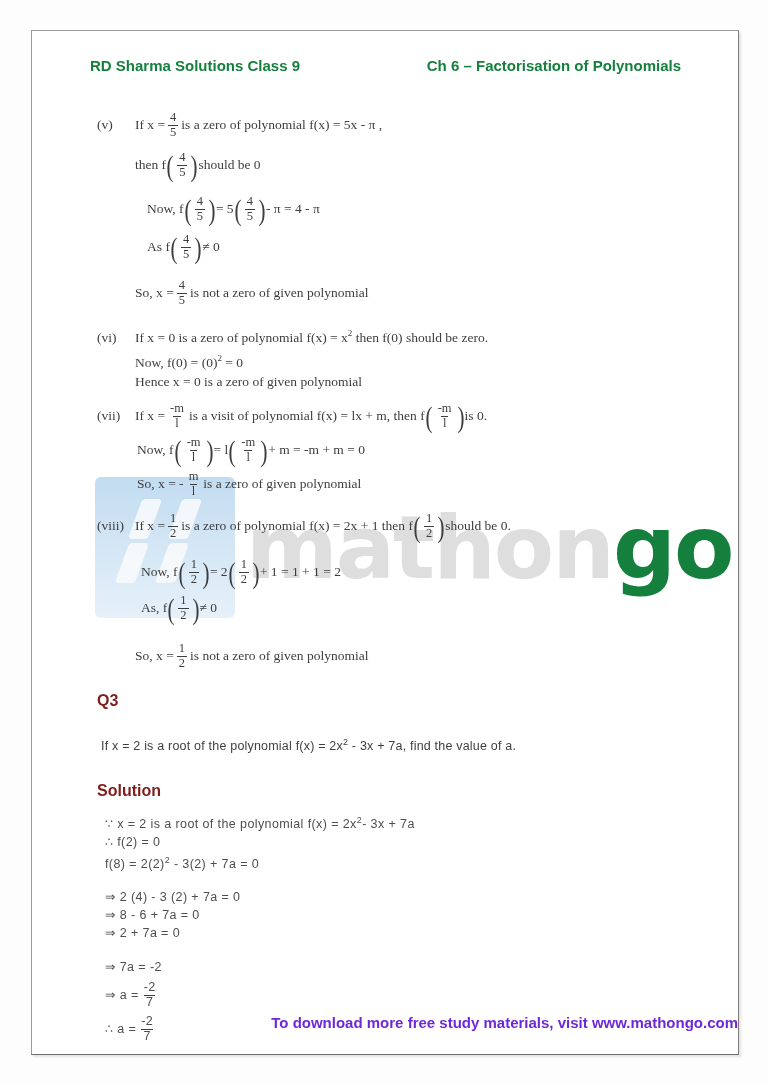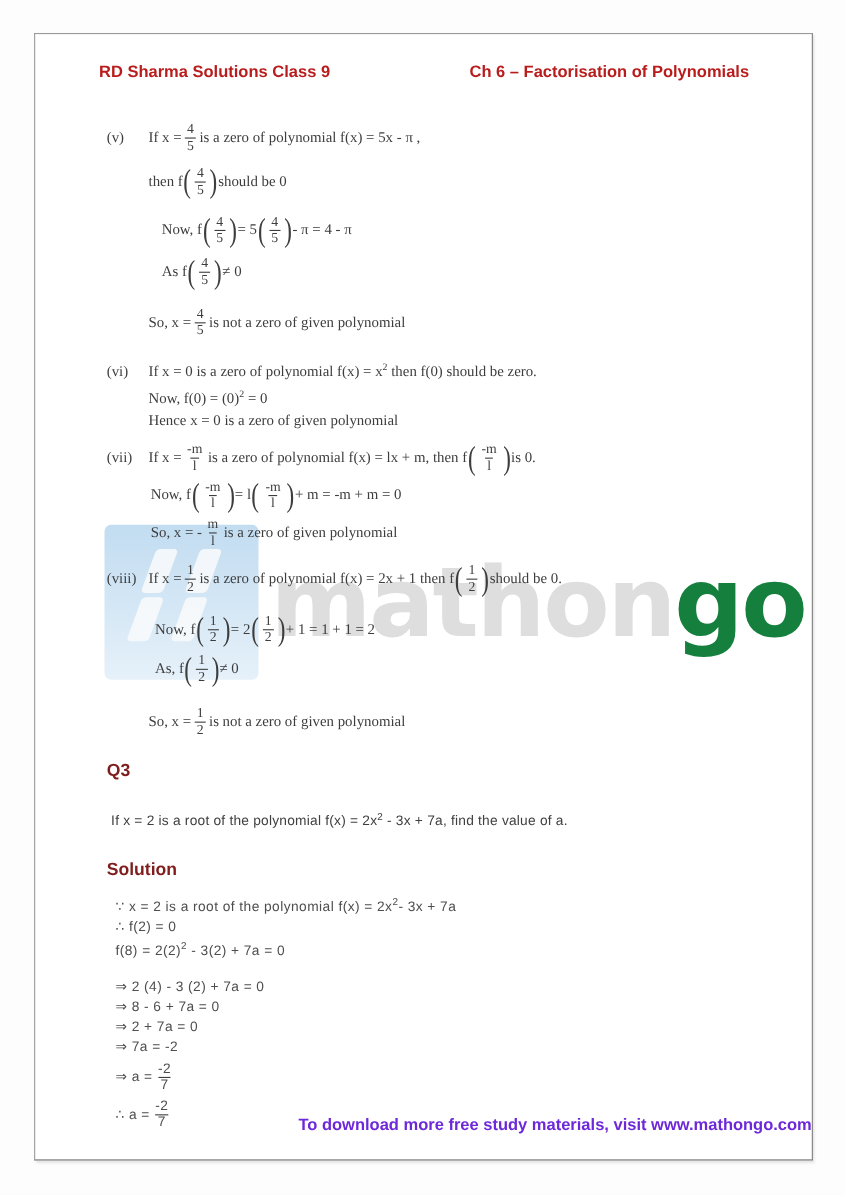--- a/index.html
+++ b/index.html
@@ -2,21 +2,21 @@
 <html><head>
 <meta charset="utf-8">
 <style>
   html,body{margin:0;padding:0;background:#fbfbfb;}
   .page{position:relative;width:768px;height:1086px;background:#fdfdfd;overflow:hidden;
         font-family:"Liberation Serif",serif;}
   .frame{position:absolute;left:31px;top:30px;width:706px;height:1023px;background:#ffffff;
          border:1px solid #9a9a9a;border-right-color:#7d7d7d;border-bottom-color:#6e6e6e;
          box-shadow:2px 2px 2px rgba(150,150,150,0.25);}
   .hdr{position:absolute;top:57px;font-family:"Liberation Sans",sans-serif;font-weight:bold;
-       font-size:15px;color:#b91c1c;z-index:3;}
+       font-size:15px;color:#15803d;z-index:3;}
   .hdr-left{left:90px;}
   .hdr-right{right:87px;}
   .footer{position:absolute;left:31px;top:1014px;width:707px;text-align:right;
           font-family:"Liberation Sans",sans-serif;font-weight:bold;font-size:15px;color:#6d28d9;z-index:3;}
   
   .wm-block{position:absolute;left:95px;top:477px;width:140px;height:141px;border-radius:6px;
             background:linear-gradient(180deg, rgba(183,214,238,0.85) 0%, rgba(205,227,244,0.5) 100%);
             z-index:1;}
   .wm-seg{position:absolute;width:20px;height:40px;border-radius:4px;background:rgba(252,252,252,0.8);
           transform:skewX(-20deg);}
@@ -133,21 +133,21 @@
       <div class="line s" style="margin-top: 2px; padding-left: 38px;"><span>Hence x = 0 is a zero of given polynomial</span></div>
       <div class="line s fl" style="margin-top: 8px;">
         <span class="lbl">(vii)</span>
         <span>If  x = </span>
         <span class="fw">
           <span class="frac">
             <span class="num">-m</span>
             <span class="den">l</span>
           </span>
         </span>
-        <span> is a zero of polynomial f(x) = lx + m, then f </span>
+        <span> is a visit of polynomial f(x) = lx + m, then f </span>
         <span class="fw">
           <span class="bp">(</span>
           <span class="frac">
             <span class="num">-m</span>
             <span class="den">l</span>
           </span>
           <span class="bp">)</span>
         </span>
         <span> is 0.</span>
       </div>
@@ -247,21 +247,21 @@
       </div>
       <div class="line r" style="margin-top: 18px;"><span>Q3</span></div>
       <div class="line q" style="margin-top: 22px; padding-left: 4px;"><span>If x = 2 is a root of the polynomial  f(x) = 2x</span><sup>2</sup><span> - 3x + 7a, find the value of a.</span></div>
       <div class="line r" style="margin-top: 26px;"><span>Solution</span></div>
       <div class="line sol" style="margin-top: 10px; padding-left: 8px;"><span>∵ x = 2 is a root of the polynomial  f(x) = 2x</span><sup>2</sup><span>- 3x + 7a</span></div>
       <div class="line sol" style="margin-top: 0px; padding-left: 8px;"><span>∴ f(2) = 0</span></div>
       <div class="line sol" style="margin-top: 0px; padding-left: 8px;"><span>f(8) = 2(2)</span><sup>2</sup><span> - 3(2) + 7a = 0</span></div>
       <div class="line sol" style="margin-top: 15px; padding-left: 8px;"><span>⇒ 2 (4) - 3 (2) + 7a = 0</span></div>
       <div class="line sol" style="margin-top: 0px; padding-left: 8px;"><span>⇒ 8 - 6 + 7a = 0</span></div>
       <div class="line sol" style="margin-top: 0px; padding-left: 8px;"><span>⇒ 2 + 7a = 0</span></div>
-      <div class="line sol" style="margin-top: 0px; padding-left: 8px;"><span>⇒ 7a = -2</span></div>
+      <div class="line sol" style="margin-top: 16px; padding-left: 8px;"><span>⇒ 7a = -2</span></div>
       <div class="line sol fl" style="margin-top: 2px; padding-left: 8px;">
         <span>⇒ a = </span>
         <span class="fw">
           <span class="frac">
             <span class="num">-2</span>
             <span class="den">7</span>
           </span>
         </span>
       </div>
       <div class="line sol fl" style="margin-top: 0px; padding-left: 8px;">

